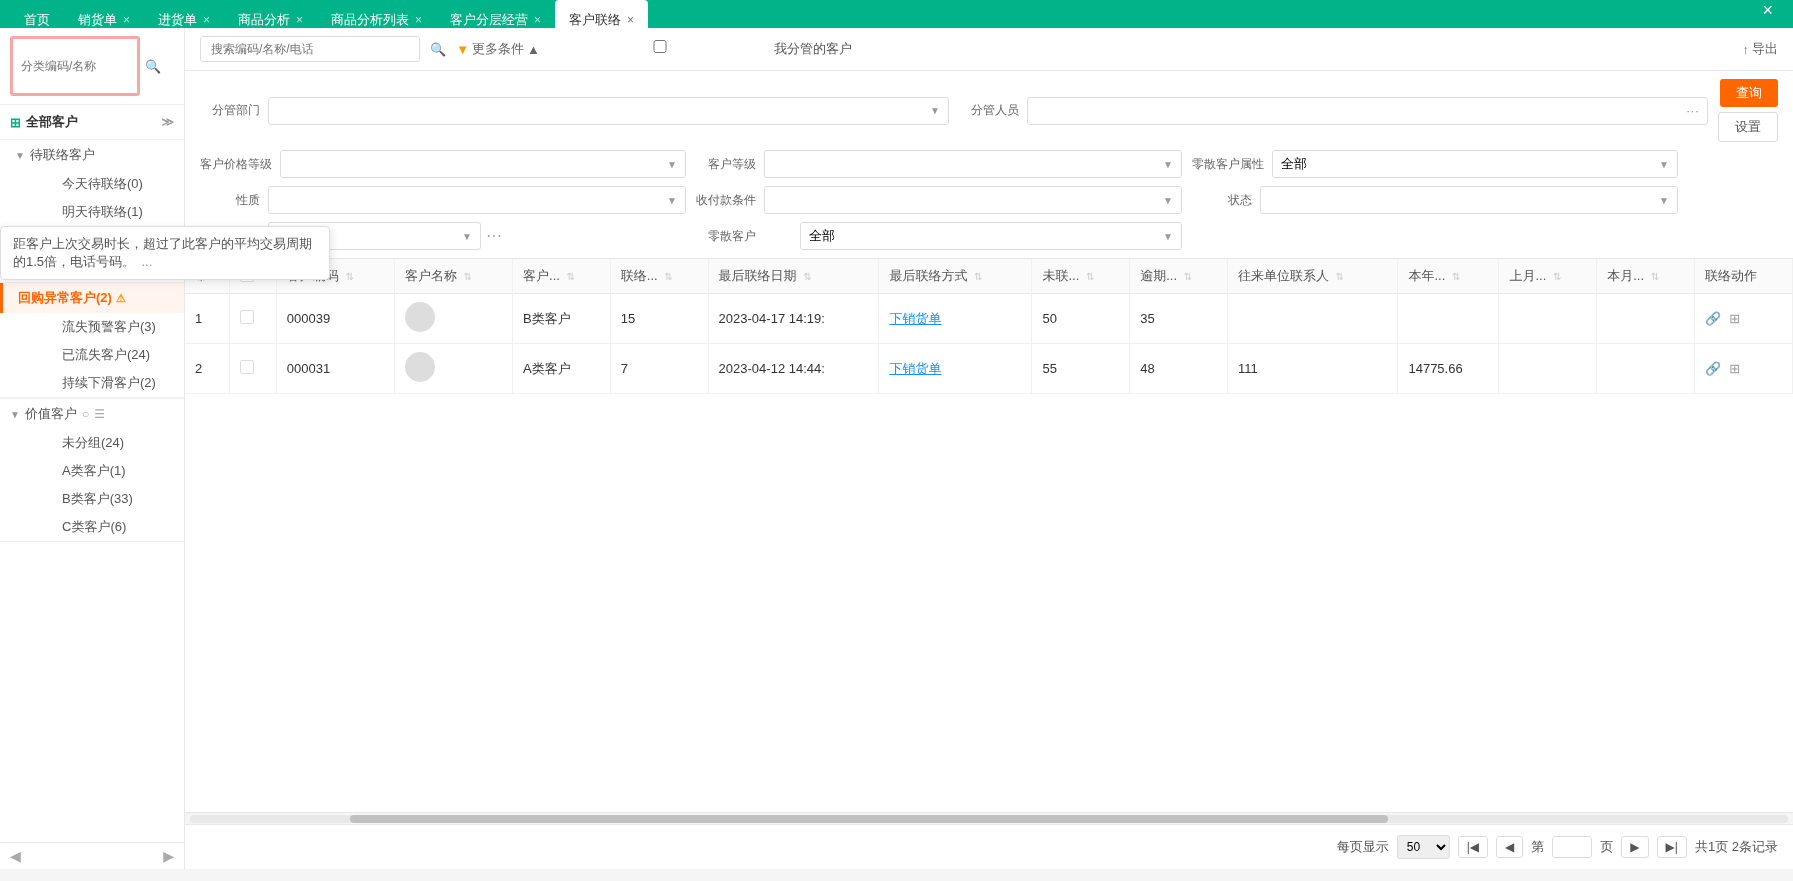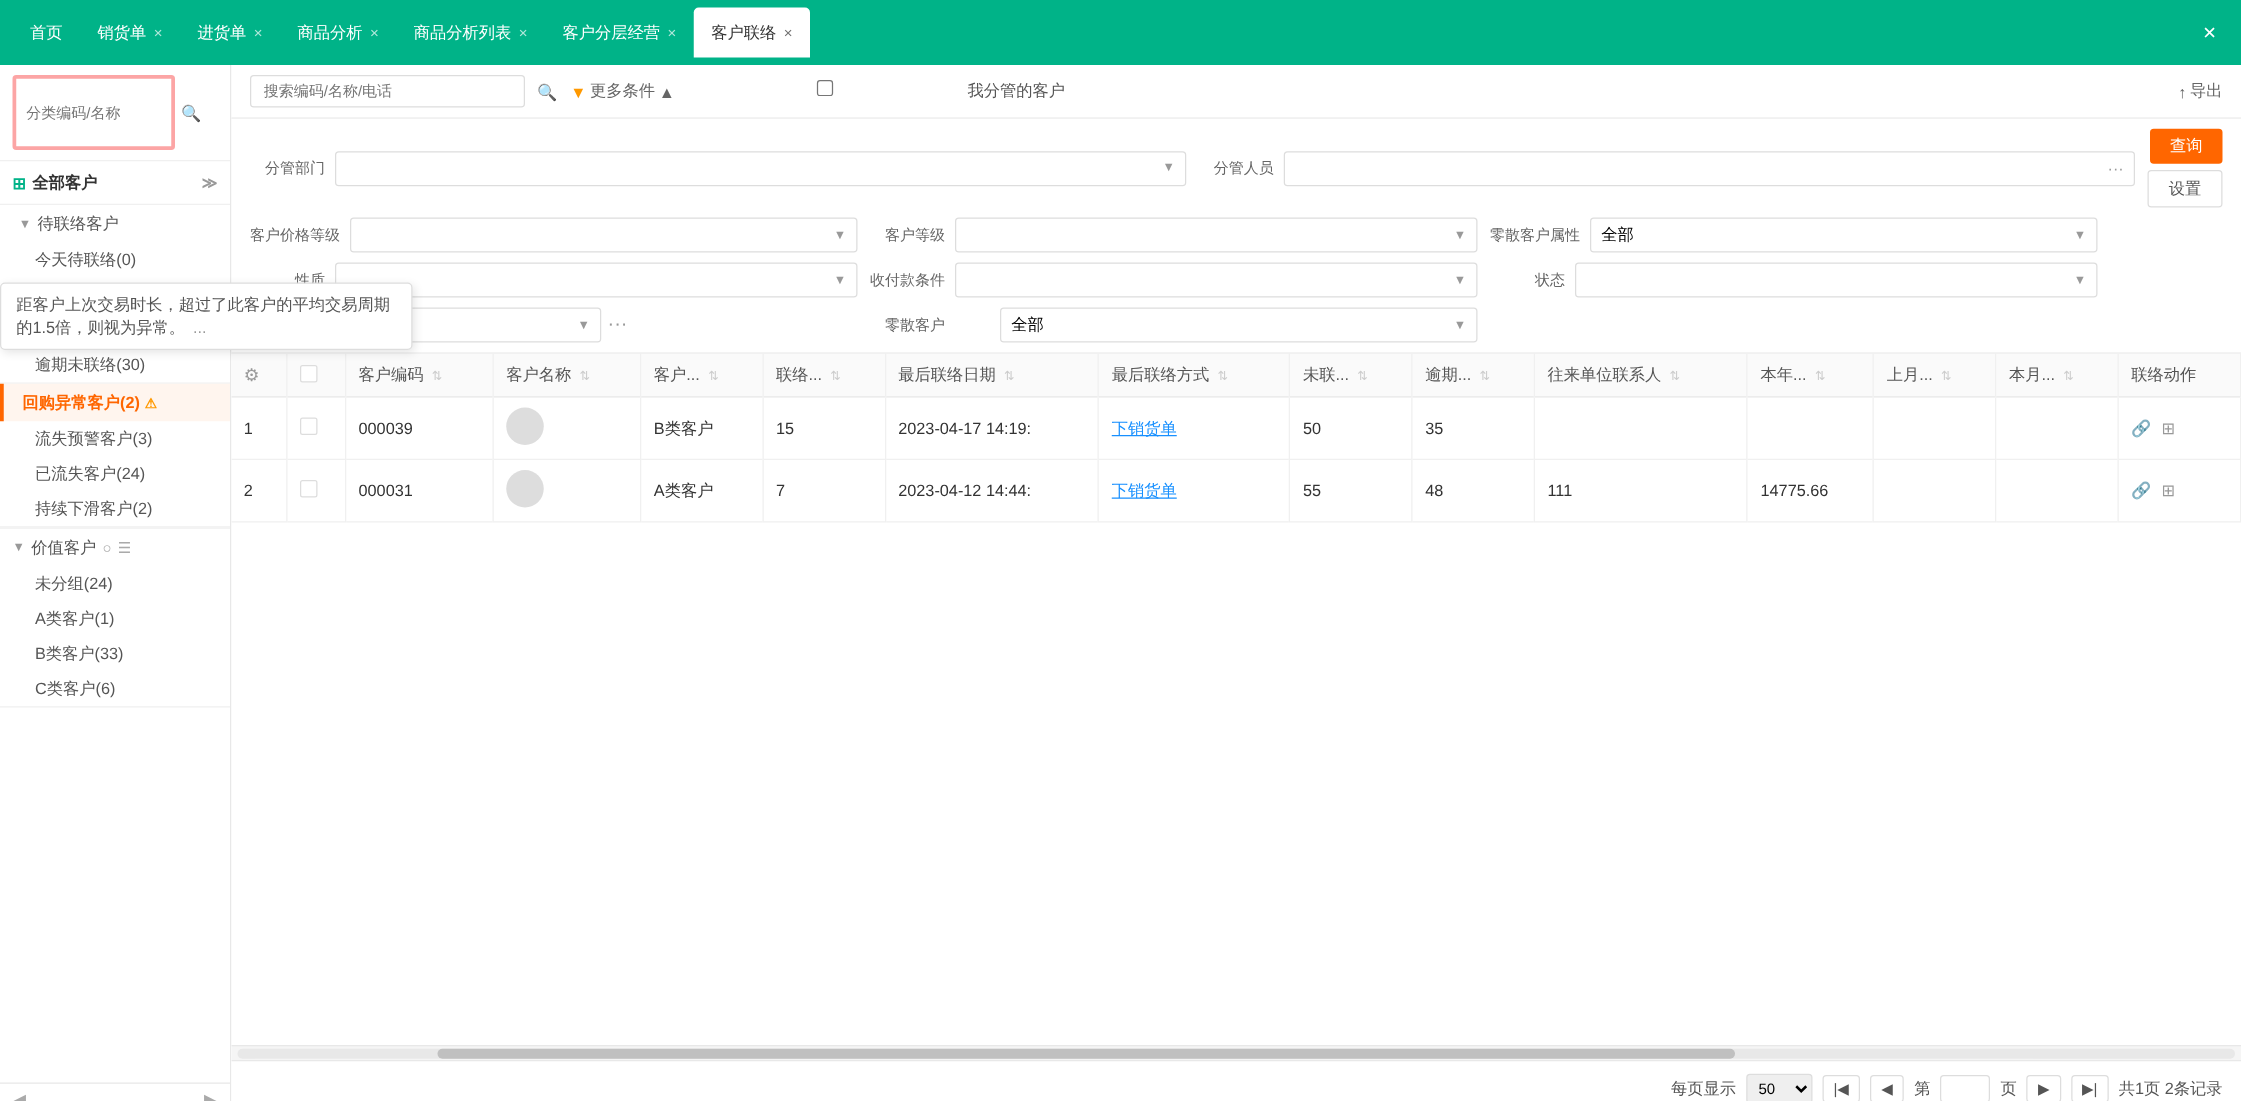--- a/index.html
+++ b/index.html
@@ -1,23 +1,23 @@
 <!DOCTYPE html>
 <html><head>
   <meta charset="utf-8">
   <style>
     * { box-sizing: border-box; margin: 0; padding: 0; font-family: 'Microsoft YaHei', Arial, sans-serif; font-size: 13px; }
     body { background: #f5f5f5; overflow: hidden; width: 1793px; height: 881px; }
 
     
     .top-nav {
-      height: 52px;
+      height: 28px;
       background: #00b388;
       display: flex;
-      align-items: center;
+      align-items: flex-start;
       padding: 0 10px;
       color: white;
     }
     .top-nav .nav-item {
       padding: 0 14px;
       height: 40px;
       display: flex;
       align-items: center;
       cursor: pointer;
       color: white;
@@ -118,20 +118,21 @@
       background: #fff5ee;
       font-weight: bold;
       color: #ff6600;
     }
     .sidebar-item {
       padding: 5px 10px 5px 28px;
       color: #555;
       cursor: pointer;
       font-size: 12px;
       display: flex;
+      margin-left: 34px;
     }
 
     .sidebar-group2-title {
       display: flex;
       align-items: center;
       padding: 6px 10px 6px 10px;
       color: #555;
       cursor: pointer;
       font-size: 12px;
       border-top: 1px solid #f0f0f0;
@@ -493,21 +494,21 @@
       </div>
       <div class="sidebar-item">
         <span>近7天待联络(0)</span>
       </div>
       <div class="sidebar-item">
         <span>逾期未联络(30)</span>
       </div>
     </div>
 
     <div class="tooltip-box">
-      <span>距客户上次交易时长，超过了此客户的平均交易周期的1.5倍，则视为异常。</span>
+      <span>距客户上次交易时长，超过了此客户的平均交易周期的1.5倍，电话号码。</span>
       <span style="color:#999;margin-left:3px;">...</span>
     </div>
 
     <div class="sidebar-group">
       <div class="sidebar-group-title orange-bar">
         <span>回购异常客户(2)</span>
         <span style="margin-left:4px;font-size:11px;color:#ff9900;">⚠</span>
       </div>
       <div class="sidebar-item">
         <span>流失预警客户(3)</span>

